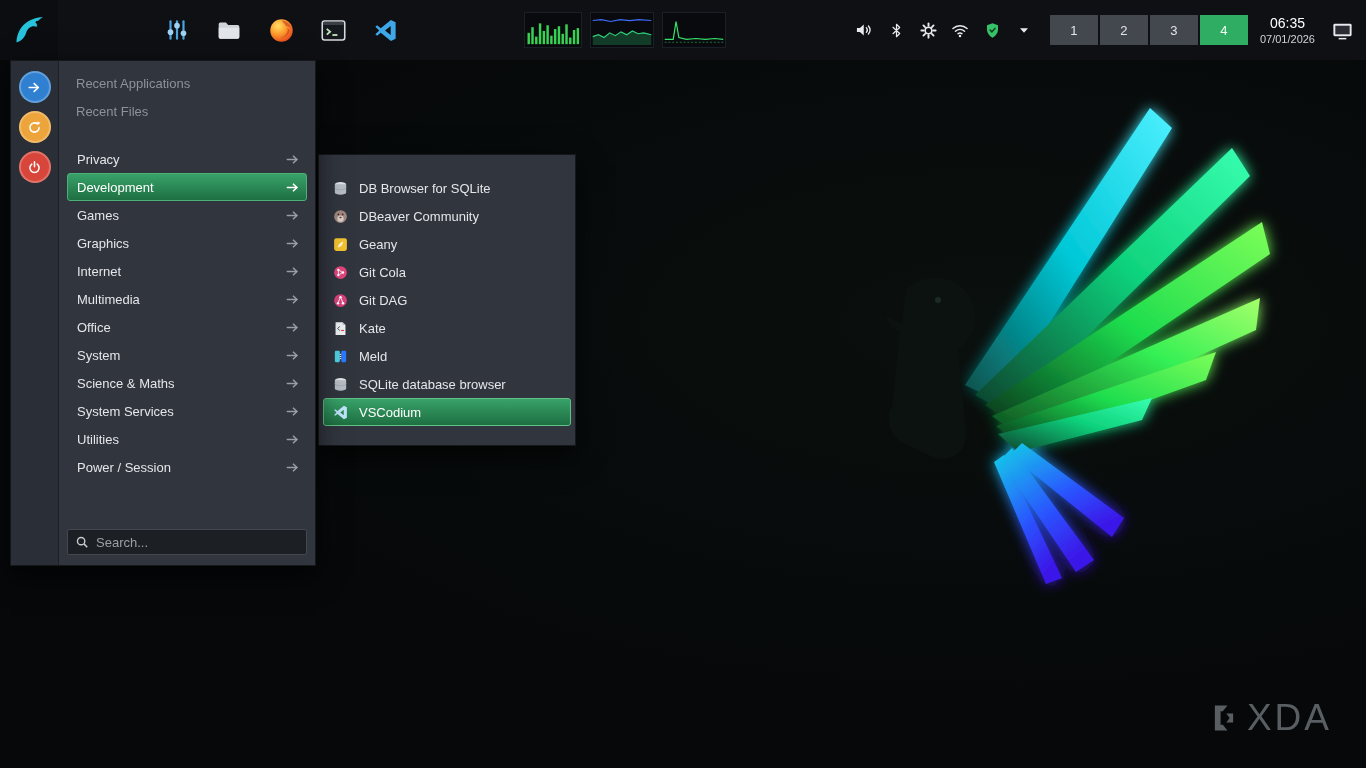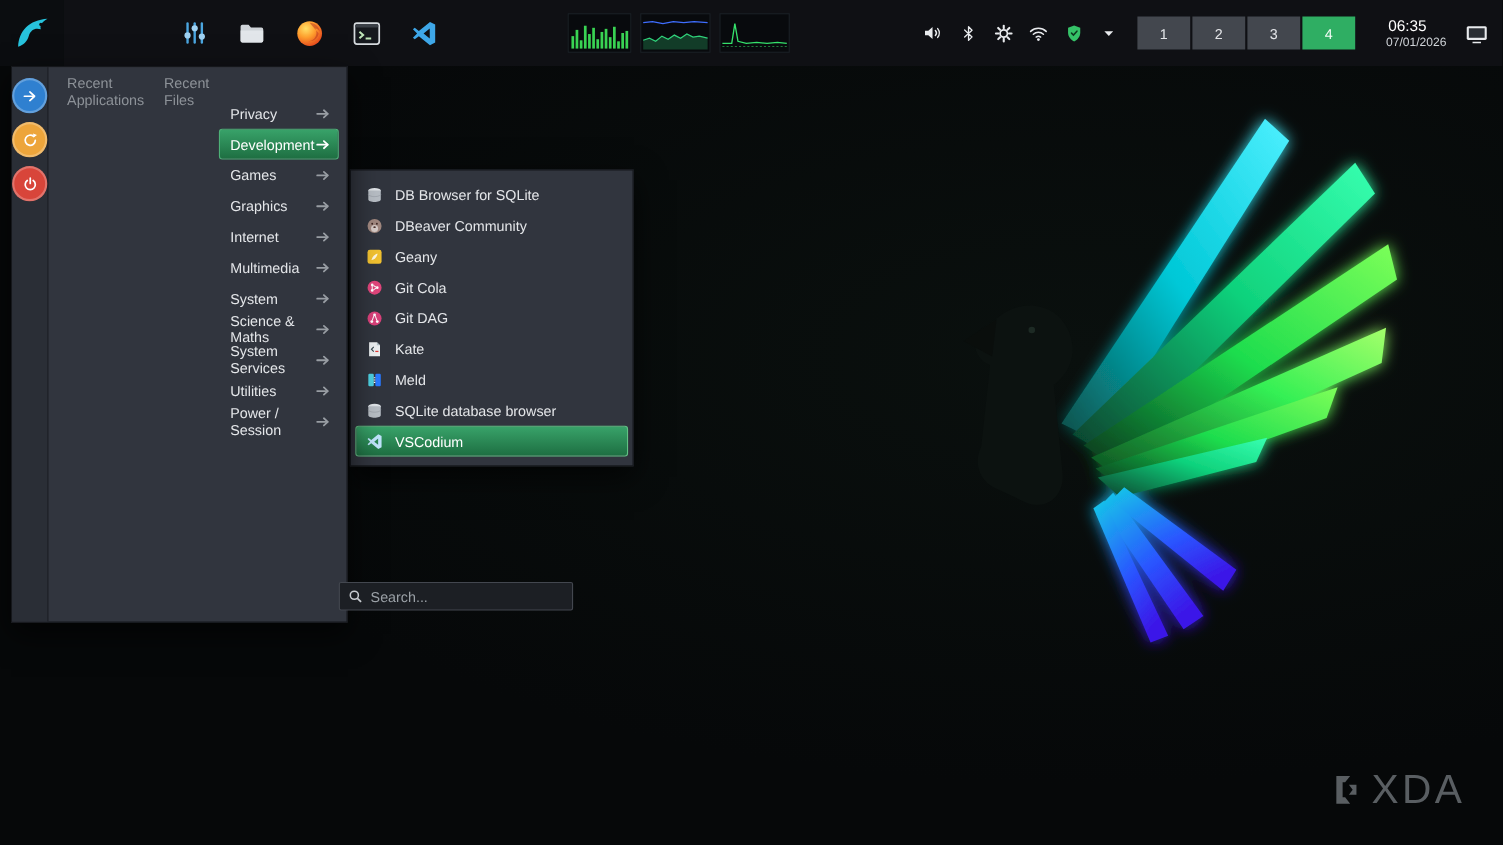--- a/index.html
+++ b/index.html
@@ -18,43 +18,43 @@
   .launcher { width: 30px; height: 30px; border: none; background: transparent; display: flex; align-items: center; justify-content: center; cursor: pointer; }
   .monitors { display: flex; gap: 8px; margin-left: auto; margin-right: auto; align-items: center; }
   .monitor { background: rgba(4,7,9,0.65); border: 1px solid #1b2026; }
   .tray { display: flex; align-items: center; gap: 5px; }
   .tray-btn { width: 27px; height: 27px; display: flex; align-items: center; justify-content: center; background: transparent; border: none; cursor: pointer; }
   .workspaces { display: flex; gap: 2px; margin: 0 12px 0 12px; }
   .ws { width: 48px; height: 30px; background: #43474e; color: #e3e5e8; font-size: 13px; border: none; cursor: pointer; font-family: inherit; }
   .ws.active { background: #2fae63; color: #f2fbf5; }
   .clock { text-align: center; color: #fff; margin-right: 14px; line-height: 1.3; cursor: pointer; }
   .clock .time { font-size: 14px; }
-  .clock .date { font-size: 11px; color: #cfd3d7; margin-left: 16px; }
+  .clock .date { font-size: 11px; color: #cfd3d7; }
   .panel-end { margin-right: 10px; }
 
   
   #app-menu { position: absolute; left: 10px; top: 60px; width: 306px; height: 506px; background: #31353e; border: 1px solid #15171b; box-shadow: 0 10px 26px rgba(0,0,0,0.65); display: flex; z-index: 20; }
   .session-strip { width: 48px; background: #2a2e36; border-right: 1px solid #1d2026; display: flex; flex-direction: column; align-items: center; padding-top: 10px; gap: 8px; }
   .session-btn { width: 32px; height: 32px; border-radius: 50%; border: none; display: flex; align-items: center; justify-content: center; cursor: pointer; box-shadow: inset 0 0 0 2px rgba(255,255,255,0.25); }
   .session-btn.logout { background: #2f80d0; }
   .session-btn.restart { background: #eda53b; }
   .session-btn.shutdown { background: #d8453a; }
-  .menu-main { flex: 1; display: flex; padding: 8px 8px 10px 8px; }
+  .menu-main { flex: 1; display: flex; flex-direction: column; padding: 8px 8px 10px 8px; }
   .recent-item { height: 28px; display: flex; align-items: center; padding: 0 9px; color: #8d9298; font-size: 13px; }
   .cats { margin-top: 20px; }
   .cat { height: 28px; display: flex; align-items: center; justify-content: space-between; padding: 0 6px 0 9px; color: #e4e6e9; font-size: 13px; cursor: pointer; border: 1px solid transparent; border-radius: 3px; }
   .cat .arrow { color: #989da3; display: flex; }
   .cat.active { background: linear-gradient(180deg, #38a269, #1e6f42); border-color: #4db077; color: #fff; }
   .cat.active .arrow { color: #fff; }
   .search-box { margin-top: auto; height: 26px; background: #1c1f24; border: 1px solid #43474f; border-radius: 2px; display: flex; align-items: center; padding: 0 7px; gap: 7px; }
   .search-box input { flex: 1; background: transparent; border: none; outline: none; color: #cdd1d6; font-size: 13px; font-family: inherit; }
   .search-box input::placeholder { color: #9aa0a6; }
 
   
-  #submenu { position: absolute; left: 318px; top: 154px; width: 258px; background: #31353e; border: 1px solid #15171b; box-shadow: 0 10px 26px rgba(0,0,0,0.65); padding: 8px 4px; z-index: 19; }
+  #submenu { position: absolute; left: 318px; top: 154px; width: 258px; background: #31353e; border: 1px solid #15171b; box-shadow: 0 10px 26px rgba(0,0,0,0.65); padding: 19px 4px; z-index: 19; }
   .sub-item { height: 28px; display: flex; align-items: center; gap: 10px; padding: 0 8px; color: #e4e6e9; font-size: 13px; cursor: pointer; border: 1px solid transparent; border-radius: 3px; }
   .sub-item.active { background: linear-gradient(180deg, #38a269, #1e6f42); border-color: #62c184; color: #fff; }
   .app-icon { width: 17px; height: 17px; display: inline-flex; flex: none; }
   .app-icon svg { width: 17px; height: 17px; }
 </style>
 </head>
 <body>
 
 <div id="desktop">
 
@@ -362,20 +362,31 @@
           <span class="arrow">
               <svg viewBox="0 0 16 16" width="15" height="15">
                 <g stroke="currentColor" stroke-width="1.7" fill="none" stroke-linecap="round" stroke-linejoin="round">
                   <line x1="2.5" y1="8" x2="12.5" y2="8"></line>
                   <path d="M9 4.5 L12.8 8 9 11.5"></path>
                 </g>
               </svg>
             </span>
         </div>
         <div class="cat">
+          <span>Office</span>
+          <span class="arrow">
+              <svg viewBox="0 0 16 16" width="15" height="15">
+                <g stroke="currentColor" stroke-width="1.7" fill="none" stroke-linecap="round" stroke-linejoin="round">
+                  <line x1="2.5" y1="8" x2="12.5" y2="8"></line>
+                  <path d="M9 4.5 L12.8 8 9 11.5"></path>
+                </g>
+              </svg>
+            </span>
+        </div>
+        <div class="cat">
           <span>System</span>
           <span class="arrow">
               <svg viewBox="0 0 16 16" width="15" height="15">
                 <g stroke="currentColor" stroke-width="1.7" fill="none" stroke-linecap="round" stroke-linejoin="round">
                   <line x1="2.5" y1="8" x2="12.5" y2="8"></line>
                   <path d="M9 4.5 L12.8 8 9 11.5"></path>
                 </g>
               </svg>
             </span>
         </div>

